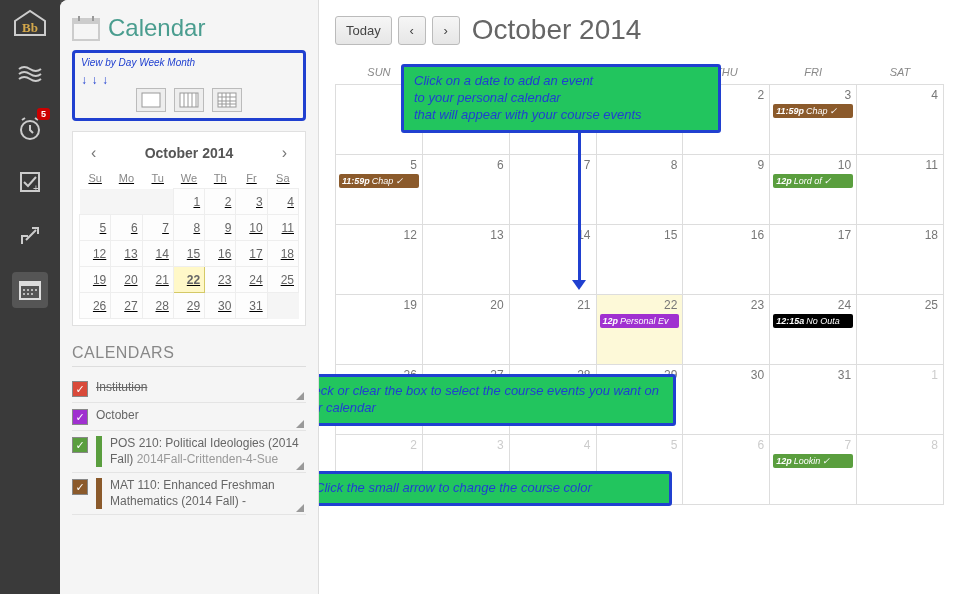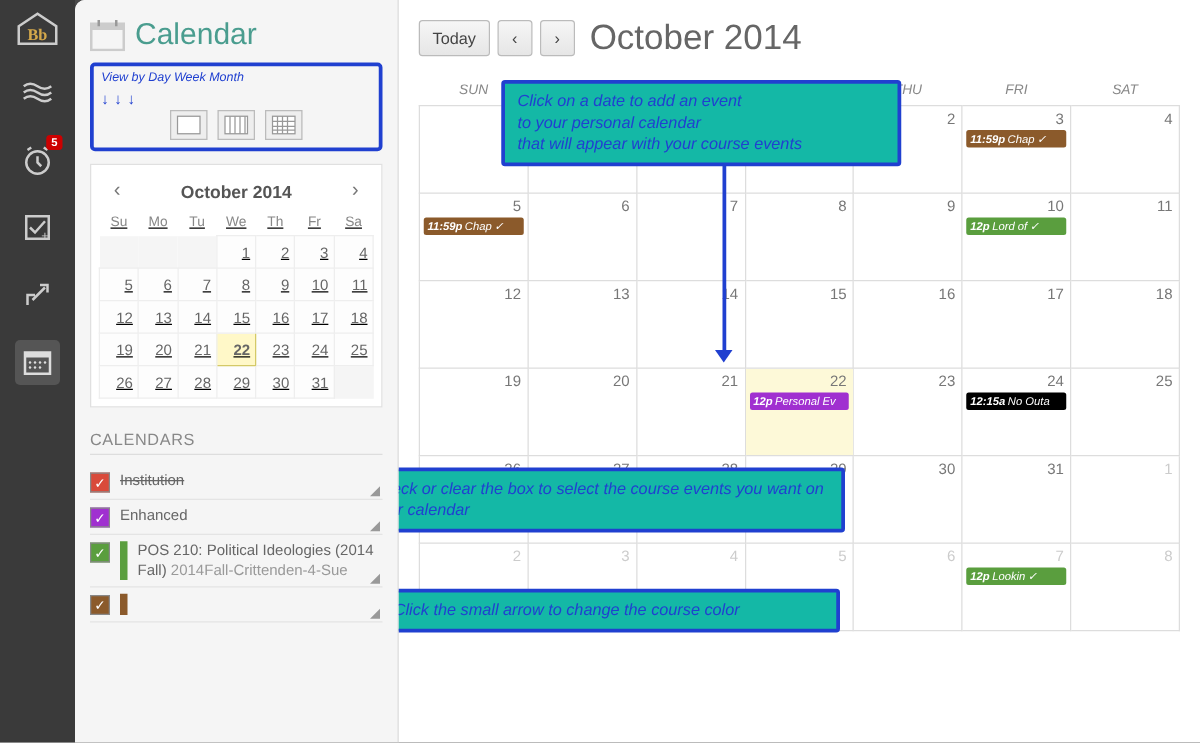--- a/index.html
+++ b/index.html
@@ -31,21 +31,21 @@
     .mini-cal-header { display: flex; justify-content: space-between; align-items: center; padding: 4px 6px; }
     .mini-cal-title { font-weight: bold; font-size: 14px; color: #555; }
     .mini-cal-nav { cursor: pointer; font-size: 16px; color: #777; padding: 2px 6px; }
     .mini-cal-grid { width: 100%; border-collapse: collapse; text-decoration: underline; }
     .mini-cal-grid th { font-size: 11px; color: #888; font-weight: normal; padding: 4px; text-align: center; }
     .mini-cal-grid td { font-size: 12px; color: #666; text-align: right; padding-right: 4px; width: 14.28%; height: 26px; border: 1px solid #eee; background: #fdfdfd; cursor: pointer; }
     .mini-cal-grid td.empty { background: #f5f5f5; border: none; }
     .mini-cal-grid td.today { background: #fff8c8; border: 1px solid #d4c967; font-weight: bold; }
     
     .calendars-section { margin-top: 18px; }
-    .calendars-heading { font-size: 13px; color: #888; letter-spacing: 0.5px; border-bottom: 1px solid #ddd; padding-bottom: 4px; margin-bottom: 8px; }
+    .calendars-heading { font-size: 16px; color: #888; letter-spacing: 0.5px; border-bottom: 1px solid #ddd; padding-bottom: 4px; margin-bottom: 8px; }
     .cal-item { display: flex; align-items: flex-start; border-bottom: 1px solid #e4e4e4; padding: 5px 0; position: relative; }
     .cal-checkbox { width: 16px; height: 16px; border: 1px solid #888; margin-right: 8px; display: flex; align-items: center; justify-content: center; color: #fff; font-size: 11px; flex-shrink: 0; margin-top: 1px; }
     .cal-color-strip { width: 6px; align-self: stretch; margin-right: 8px; }
     .cal-label { font-size: 12px; color: #666; flex: 1; line-height: 1.3; }
     .cal-label .sub { color: #999; }
     .cal-corner { position: absolute; right: 2px; bottom: 2px; width: 0; height: 0; border-bottom: 8px solid #999; border-left: 8px solid transparent; cursor: pointer; }
     
     
     .main { flex: 1; padding: 14px 16px; overflow-y: auto; position: relative; }
     .main-header { display: flex; align-items: center; gap: 6px; margin-bottom: 14px; }
@@ -57,21 +57,21 @@
     .big-cal th { font-size: 11px; color: #888; font-weight: normal; padding: 6px; text-align: center; font-style: italic; }
     .big-cal td { border: 1px solid #ddd; height: 70px; vertical-align: top; padding: 3px; position: relative; width: 14.28%; cursor: pointer; }
     .big-cal td .date { font-size: 12px; color: #777; text-align: right; padding-right: 2px; }
     .big-cal td.other-month .date { color: #ccc; }
     .big-cal td.today { background: #fdf9d8; }
     .event { font-size: 9px; padding: 2px 3px; color: #fff; margin-top: 2px; border-radius: 2px; white-space: nowrap; overflow: hidden; display: flex; align-items: center; gap: 2px; font-style: italic; }
     .event .time { font-weight: bold; }
     .event .check::before { content: "✓"; font-size: 9px; }
     
     
-    .callout { position: absolute; border: 3px solid #2040d0; background: #14b8a6; color: #2040d0; font-style: italic; font-size: 13px; padding: 6px 10px; border-radius: 3px; z-index: 10; line-height: 1.3; }
+    .callout { position: absolute; border: 3px solid #2040d0; background: #22c55e; color: #2040d0; font-style: italic; font-size: 13px; padding: 6px 10px; border-radius: 3px; z-index: 10; line-height: 1.3; }
     .arrow-line { position: absolute; background: #2040d0; z-index: 9; }
     .arrow-head { position: absolute; width: 0; height: 0; z-index: 9; }
     
     .strike { text-decoration: line-through; }
     
     .miniarrow { color: #2040d0; font-size: 12px; }
   </style>
 </head>
 <body>
 
@@ -242,32 +242,33 @@
     <div class="calendars-section">
       <div class="calendars-heading">CALENDARS</div>
       <div id="cal-items">
           <div class="cal-item">
             <div class="cal-checkbox" style="background: rgb(217, 74, 58);">✓</div>
             <div class="cal-label strike">Institution</div>
             <div class="cal-corner"></div>
           </div>
           <div class="cal-item">
             <div class="cal-checkbox" style="background: rgb(160, 48, 208);">✓</div>
-            <div class="cal-label">Enhanced</div>
+            <div class="cal-label">October</div>
             <div class="cal-corner"></div>
           </div>
           <div class="cal-item">
             <div class="cal-checkbox" style="background: rgb(90, 158, 62);">✓</div>
             <div class="cal-color-strip" style="background: rgb(90, 158, 62);"></div>
             <div class="cal-label">POS 210: Political Ideologies (2014 Fall)<span class="sub"> 2014Fall-Crittenden-4-Sue</span></div>
             <div class="cal-corner"></div>
           </div>
           <div class="cal-item">
             <div class="cal-checkbox" style="background: rgb(139, 90, 43);">✓</div>
             <div class="cal-color-strip" style="background: rgb(139, 90, 43);"></div>
+            <div class="cal-label">MAT 110: Enhanced Freshman Mathematics (2014 Fall) -</div>
             <div class="cal-corner"></div>
           </div>
         </div>
     </div>
   </div>
 
   <div class="main">
     <div class="main-header">
       <button class="btn">Today</button>
       <button class="btn navbtn">‹</button>

